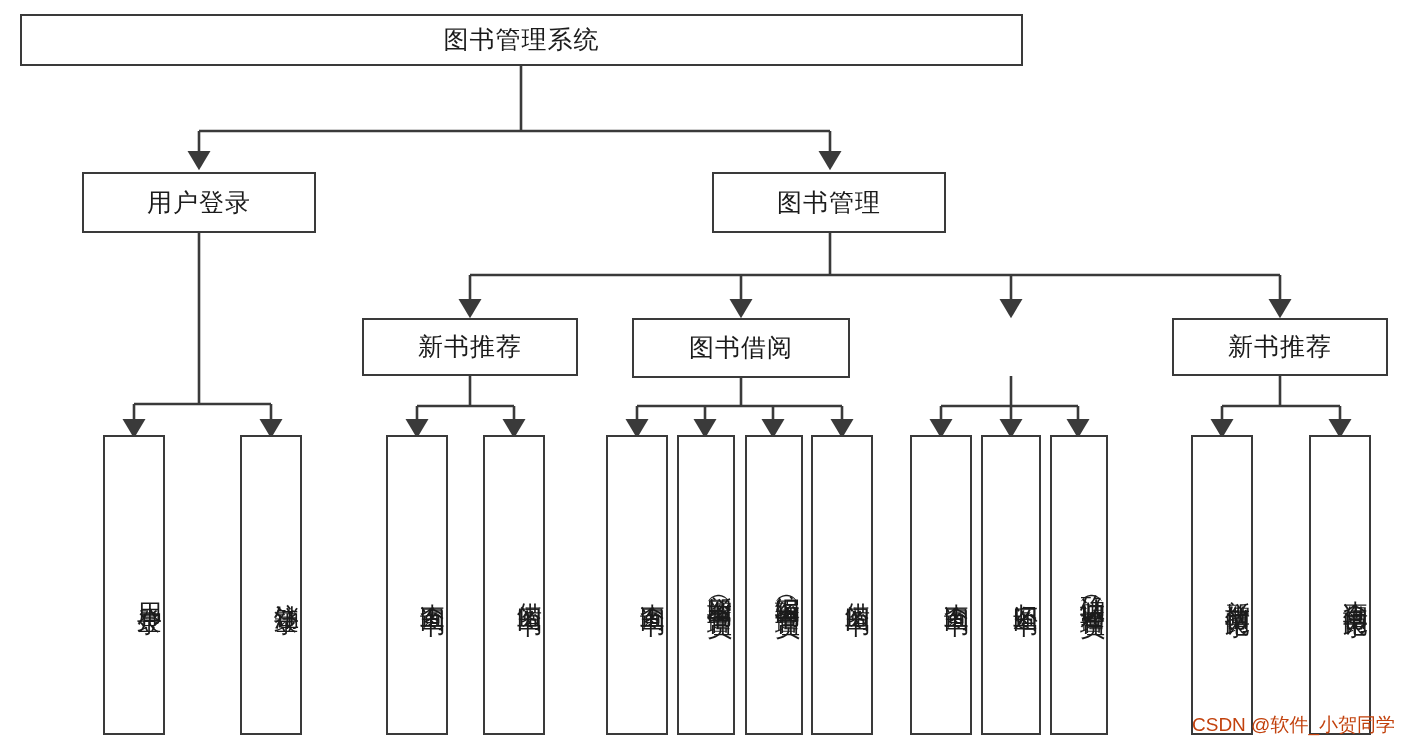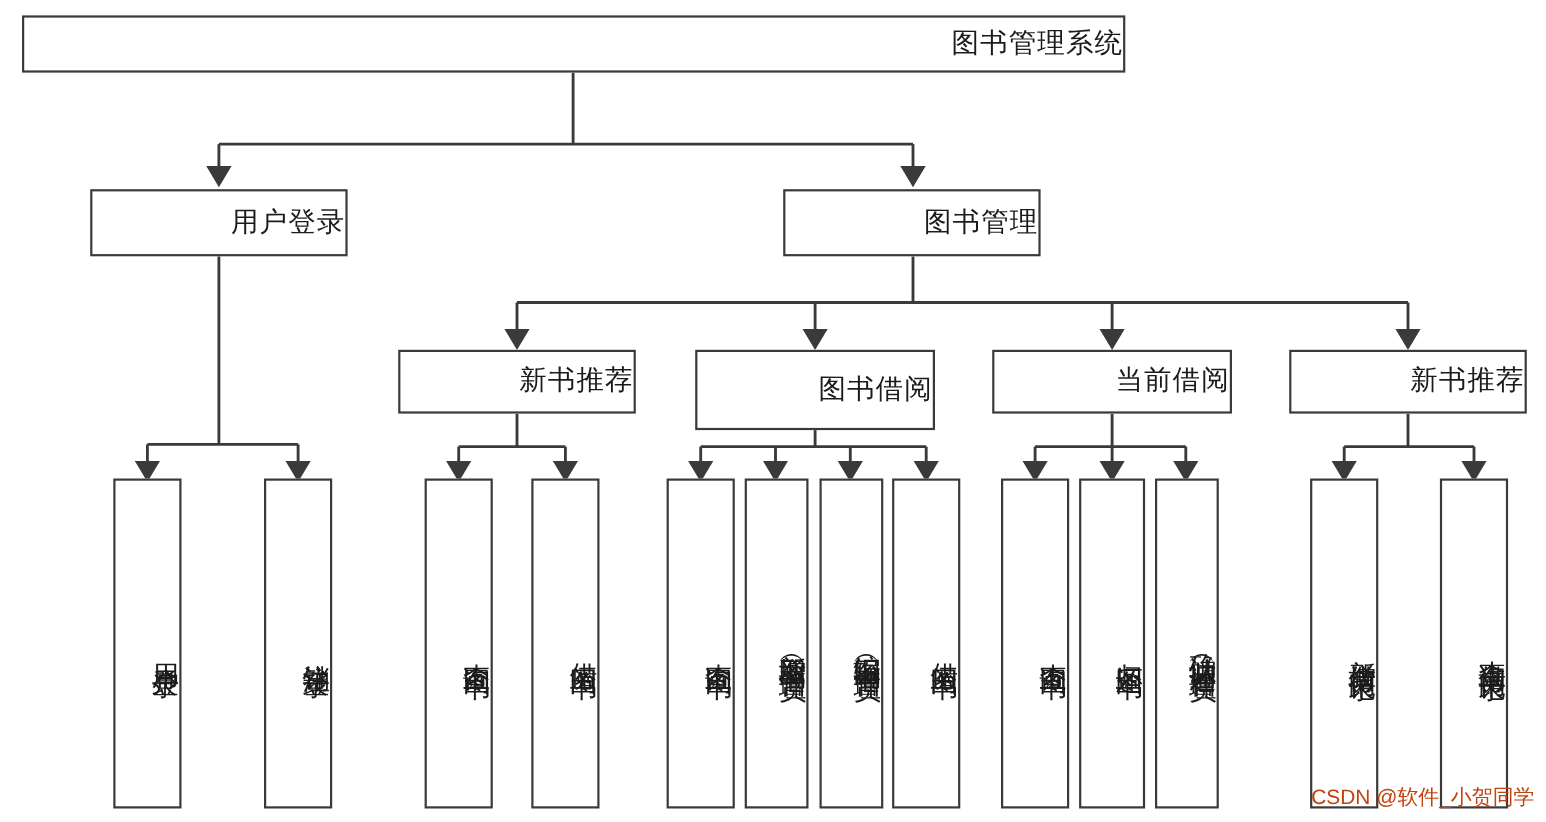--- a/index.html
+++ b/index.html
@@ -17,21 +17,21 @@
     background: #ffffff;
     overflow: hidden;
   }
   .node {
     position: absolute;
     box-sizing: border-box;
     border: 2.5px solid #3a3a3a;
     background: #ffffff;
     display: flex;
     align-items: center;
-    justify-content: flex-end;
+    justify-content: center;
     color: #1b1b1b;
     font-family: "Liberation Sans", "DejaVu Sans", sans-serif;
   }
   .node.h {
     font-size: 25px;
     letter-spacing: 1px;
     line-height: 1.1;
   }
   .node.v {
     font-size: 25px;
@@ -134,27 +134,24 @@
   </div>
 
   <div class="node h" style="left:362px; top:318px; width:216px; height:58px;">
     <span>新书推荐</span>
   </div>
 
   <div class="node h" style="left:712px; top:172px; width:234px; height:61px;">
     <span>图书管理</span>
   </div>
 
-  <div class="node h" style="left:632px; top:318px; width:218px; height:73px;">
+  <div class="node h" style="left:632px; top:318px; width:218px; height:60px;">
     <span>图书借阅</span>
   </div>
 
-  <div class="node h" style="left:902px; top:318px; width:218px; height:58px;">
-    <span>当前借阅</span>
-  </div>
 
   <div class="node h" style="left:1172px; top:318px; width:216px; height:58px;">
     <span>新书推荐</span>
   </div>
 
   <div class="node v" style="left:103px; top:435px; width:62px; height:300px;">
     <span class="vtext">用户登录</span>
   </div>
 
   <div class="node v" style="left:240px; top:435px; width:62px; height:300px;">

